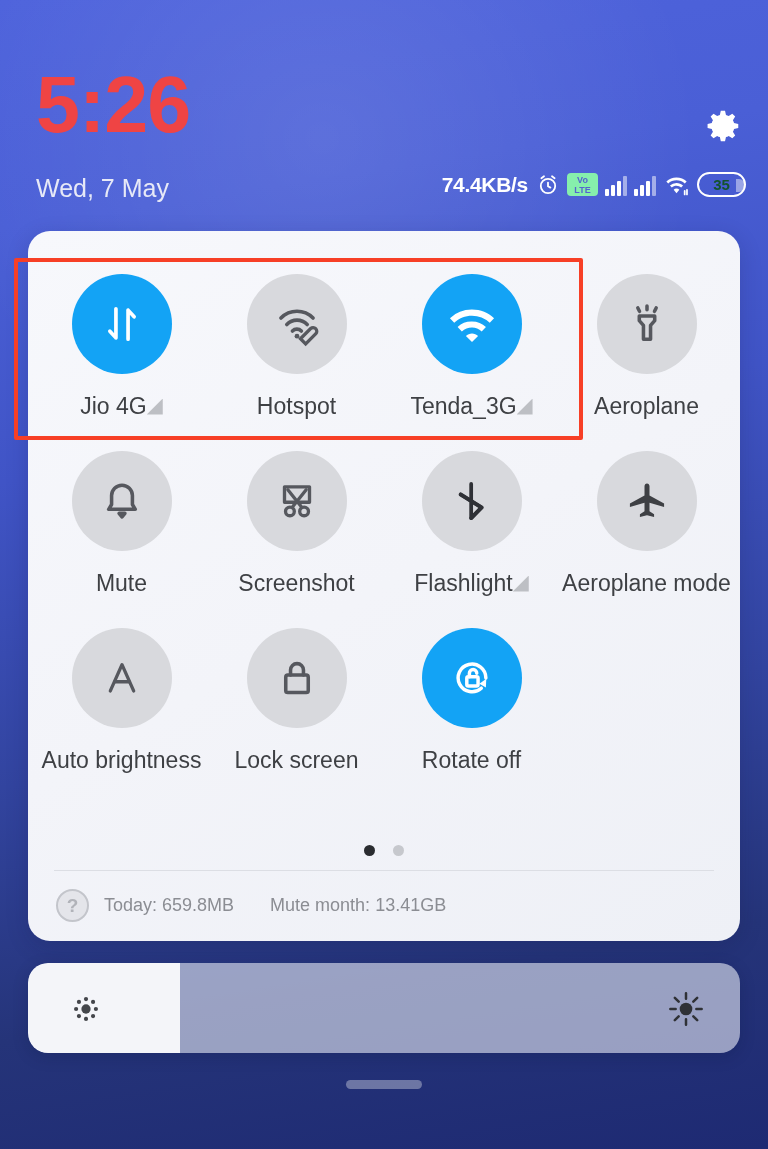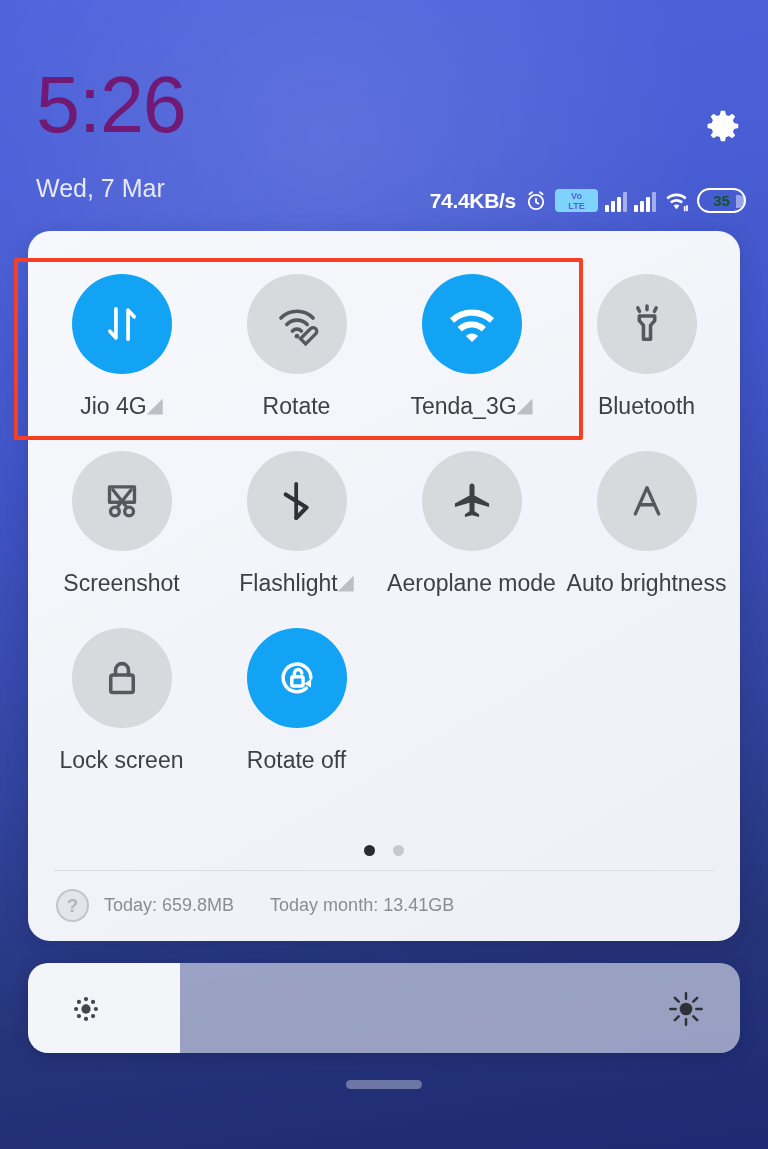--- a/index.html
+++ b/index.html
@@ -22,39 +22,39 @@
   .bg-sheen {
     position: absolute; inset: 0;
     background: radial-gradient(ellipse 70% 45% at 42% 12%, rgba(255,255,255,0.10), rgba(255,255,255,0) 70%);
     pointer-events: none;
   }
 
   
   .header { position: absolute; top: 0; left: 0; right: 0; height: 231px; }
   .clock {
     position: absolute; left: 36px; top: 62px;
-    font-size: 79px; line-height: 86px; font-weight: 400;
-    color: #701a75; letter-spacing: -1px;
+    font-size: 79px; line-height: 86px; font-weight: 700;
+    color: #ef4444; letter-spacing: -1px;
   }
   .datestr {
     position: absolute; left: 36px; top: 174px;
     font-size: 25px; color: #e7e9f7; font-weight: 400;
   }
   .gear-btn {
     position: absolute; right: 24px; top: 103px;
     width: 46px; height: 46px;
   }
   .status-right {
-    position: absolute; right: 22px; top: 188px;
+    position: absolute; right: 22px; top: 172px;
     display: flex; align-items: center; gap: 7px;
     color: #ffffff;
   }
   .netspeed { font-size: 21px; font-weight: bold; letter-spacing: -0.3px; margin-right: 1px; }
   .volte-badge {
-    width: 43px; height: 23px; border-radius: 4px; background: #7dd3fc;
+    width: 31px; height: 23px; border-radius: 4px; background: #86efac;
     color: #5364cf; font-size: 9px; font-weight: bold; line-height: 10px;
     display: flex; flex-direction: column; align-items: center; justify-content: center;
   }
   .sig-bars { display: flex; align-items: flex-end; gap: 2px; height: 22px; }
   .sig-bars i { display: block; width: 4px; background: #ffffff; border-radius: 1px; }
   .sig-bars i.b1 { height: 7px; }
   .sig-bars i.b2 { height: 11px; }
   .sig-bars i.b3 { height: 15px; }
   .sig-bars i.b4 { height: 20px; opacity: 0.5; }
   .battery {
@@ -158,21 +158,21 @@
     pointer-events: none;
   }
 </style>
 </head>
 <body>
 
 <div class="bg-sheen"></div>
 
 <div class="header">
   <div class="clock">5:26</div>
-  <div class="datestr">Wed, 7 Mar</div>
+  <div class="datestr">Wed, 7 May</div>
 
   <div class="gear-btn">
     <svg viewBox="0 0 24 24" width="46" height="46" fill="#ffffff">
       <path d="M12 8.6a3.4 3.4 0 1 0 0 6.8 3.4 3.4 0 0 0 0-6.8zm0 5a1.6 1.6 0 1 1 0-3.2 1.6 1.6 0 0 1 0 3.2z"></path>
       <path d="M21 13.1v-2.2l-2.2-.5a6.9 6.9 0 0 0-.6-1.4l1.2-1.9-1.5-1.5-1.9 1.2a6.9 6.9 0 0 0-1.4-.6L14.1 4h-2.2l-.5 2.2c-.5.1-1 .3-1.4.6L8.1 5.6 6.6 7.1l1.2 1.9c-.3.4-.5.9-.6 1.4L5 10.9v2.2l2.2.5c.1.5.3 1 .6 1.4l-1.2 1.9 1.5 1.5 1.9-1.2c.4.3.9.5 1.4.6l.5 2.2h2.2l.5-2.2c.5-.1 1-.3 1.4-.6l1.9 1.2 1.5-1.5-1.2-1.9c.3-.4.5-.9.6-1.4z"></path>
     </svg>
   </div>
 
   <div class="status-right">
     <span class="netspeed">74.4KB/s</span>
@@ -235,21 +235,21 @@
       <div class="tile-circle">
         <svg width="52" height="52" viewBox="0 0 24 24" fill="none" stroke="#56585e" stroke-width="1.7" stroke-linecap="round">
           <path d="M4.6 9.2A10.4 10.4 0 0 1 19.4 9.2"></path>
           <path d="M7.3 12.2a6.6 6.6 0 0 1 9.4 0"></path>
           <path d="M9.9 15.2a2.9 2.9 0 0 1 4.1 0"></path>
           <circle cx="12" cy="17.6" r="1.1" fill="#56585e" stroke="none"></circle>
           <path d="M13.6 18.8 18.3 14.1a1.7 1.7 0 0 1 2.4 2.4L16 21.2z" fill="#d8d9dd" stroke="#56585e" stroke-width="1.5"></path>
         </svg>
       </div>
       <div class="tile-label-row">
-        <span class="tile-label">Rotate</span>
+        <span class="tile-label">Hotspot</span>
       </div>
     </div>
 
     <div class="tile">
       <div class="tile-circle on">
         <svg width="54" height="54" viewBox="0 0 24 24">
           <path d="M12 5.6c3.8 0 7.3 1.4 9.8 3.8l-1.9 2A11.9 11.9 0 0 0 12 8.3c-3 0-5.8 1.1-7.9 3.1l-1.9-2A14.2 14.2 0 0 1 12 5.6z" fill="#ffffff"></path>
           <path d="M12 10.9c2.4 0 4.6.9 6.2 2.4l-1.9 2A6.9 6.9 0 0 0 12 13.6c-1.7 0-3.3.6-4.5 1.7l-1.9-2A9 9 0 0 1 12 10.9z" fill="#ffffff"></path>
           <path d="M12 16.2c1 0 2 .4 2.7 1.1L12 20l-2.7-2.7c.7-.7 1.7-1.1 2.7-1.1z" fill="#ffffff"></path>
         </svg>
@@ -261,24 +261,35 @@
     </div>
 
     <div class="tile">
       <div class="tile-circle">
         <svg width="50" height="50" viewBox="0 0 24 24" fill="none" stroke="#56585e" stroke-width="1.7" stroke-linecap="round" stroke-linejoin="round">
           <path d="M8.3 8.2h7.4v2.2l-2 2.3v6.6h-3.4v-6.6l-2-2.3z"></path>
           <path d="M12 5.2V3.4M8.4 5.9 7.6 4.3M15.6 5.9l.8-1.6"></path>
         </svg>
       </div>
       <div class="tile-label-row">
-        <span class="tile-label">Bluetooth</span>
-      </div>
-    </div>
-
+        <span class="tile-label">Aeroplane</span>
+      </div>
+    </div>
+
+    <div class="tile">
+      <div class="tile-circle">
+        <svg width="50" height="50" viewBox="0 0 24 24" fill="none" stroke="#56585e" stroke-width="1.7" stroke-linecap="round" stroke-linejoin="round">
+          <path d="M12 4.4a5 5 0 0 0-5 5v4.3L5.6 16h12.8L17 13.7V9.4a5 5 0 0 0-5-5z"></path>
+          <path d="M10.6 17.9h2.8L12 19.6z" fill="#56585e"></path>
+        </svg>
+      </div>
+      <div class="tile-label-row">
+        <span class="tile-label">Mute</span>
+      </div>
+    </div>
 
     <div class="tile">
       <div class="tile-circle">
         <svg width="50" height="50" viewBox="0 0 24 24" fill="none" stroke="#56585e" stroke-width="1.6" stroke-linecap="round" stroke-linejoin="round">
           <path d="M6 5.2h12v7.4H6z"></path>
           <path d="M7.6 6.6 14 14.6M16.4 6.6 10 14.6"></path>
           <circle cx="8.6" cy="17" r="2.1"></circle>
           <circle cx="15.4" cy="17" r="2.1"></circle>
         </svg>
       </div>
@@ -356,21 +367,21 @@
     <span class="active"></span>
     <span></span>
   </div>
 
   <div class="divider"></div>
 
   <div class="usage">
     <span class="help-ic">?</span>
     <span class="usage-text">
       <span>Today: 659.8MB</span>
-      <span>Today month: 13.41GB</span>
+      <span>Mute month: 13.41GB</span>
     </span>
   </div>
 </div>
 
 <div class="brightness">
   <div class="bright-fill"></div>
   <span class="bright-ic-low">
     <svg width="36" height="36" viewBox="0 0 24 24" fill="#44464b">
       <circle cx="12" cy="12" r="3.1"></circle>
       <circle cx="12" cy="5.4" r="1.4"></circle>

